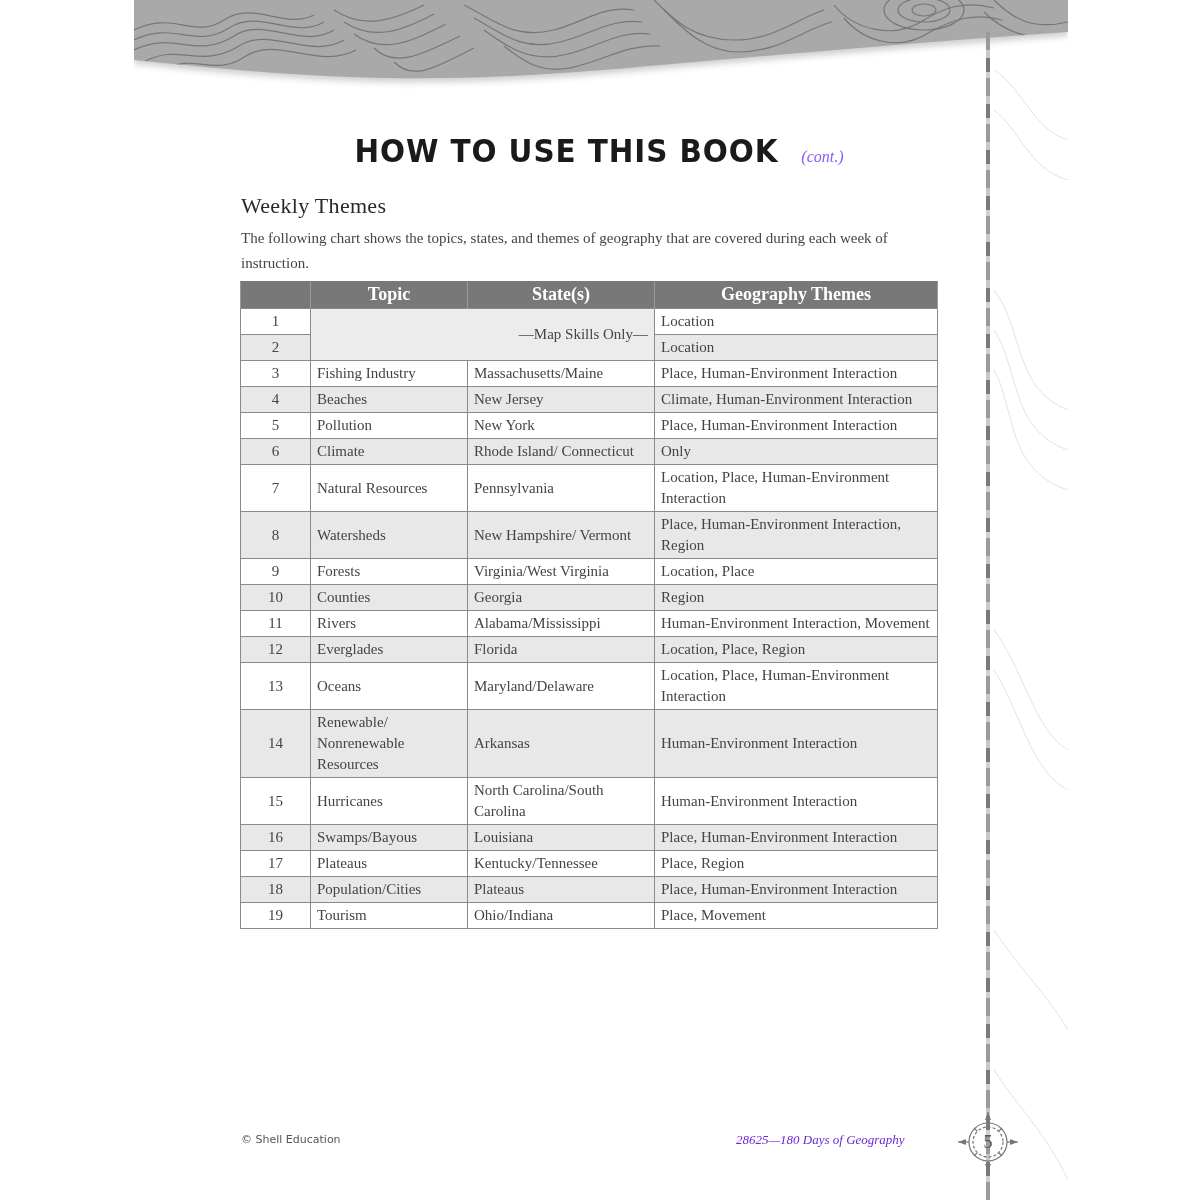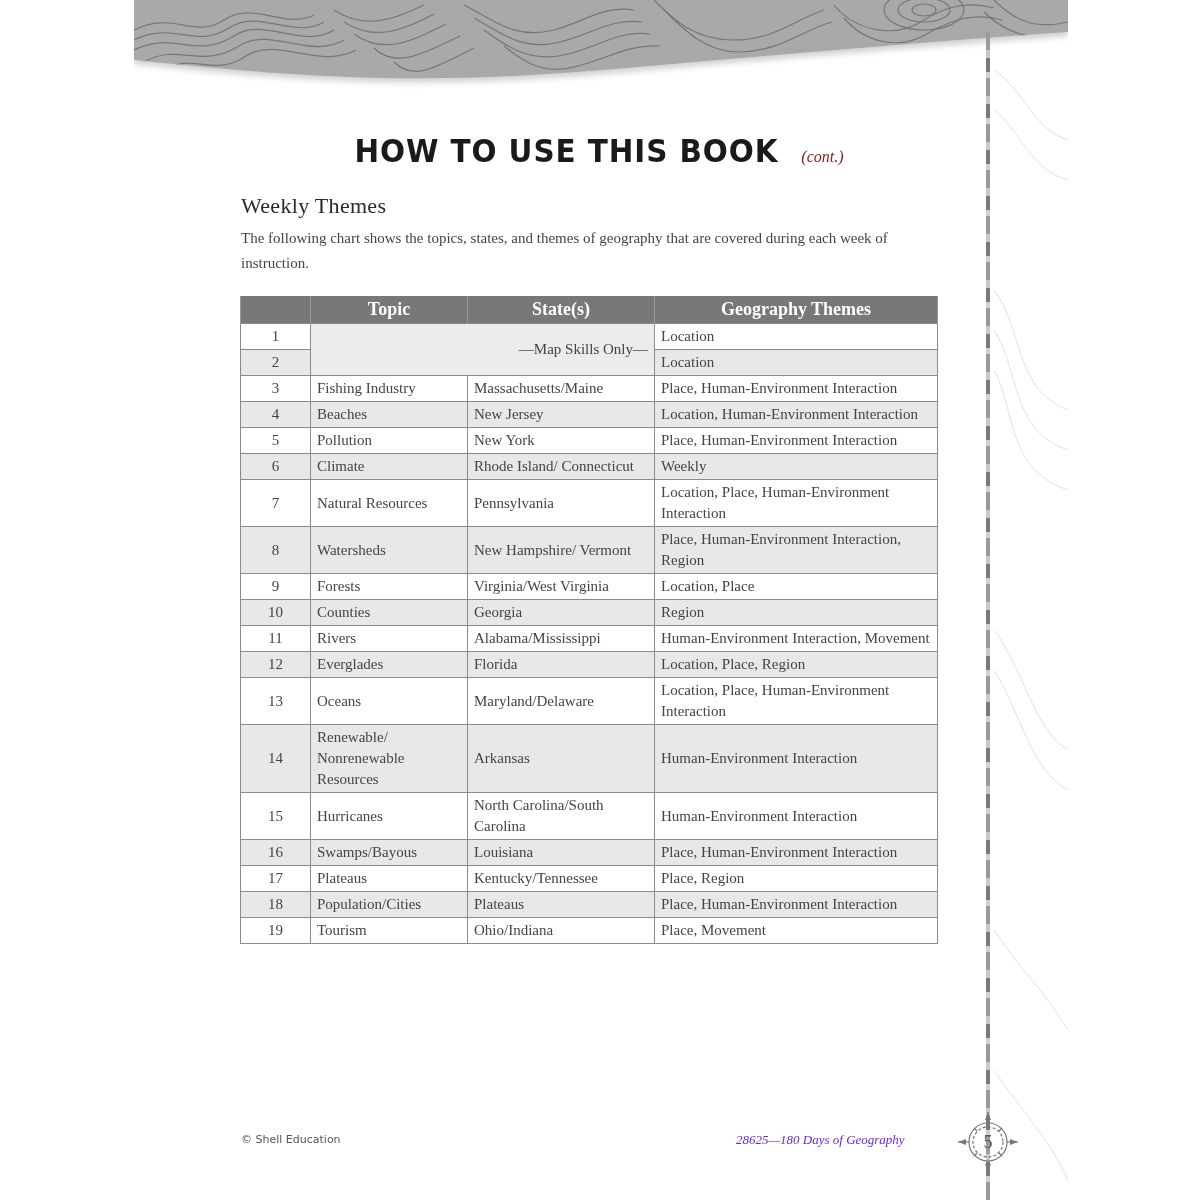--- a/index.html
+++ b/index.html
@@ -22,30 +22,30 @@
       background: repeating-linear-gradient(to bottom, #9a9a9a 0 18px, #c8c8c8 18px 26px, #7a7a7a 26px 40px, #d0d0d0 40px 46px);
     }
     .title-wrap {
       position: absolute; left: 240px; top: 132px; width: 700px; text-align: center;
     }
     .title {
       font-family: "DejaVu Sans", sans-serif; font-weight: bold; font-size: 32px; letter-spacing: 1px;
       color: #1a1a1a; display: inline-block; transform: scaleX(0.92); transform-origin: center;
     }
     .title-cont {
-      font-family: "Liberation Serif", serif; font-style: italic; font-size: 16px; color: #7f1d1d; margin-left: 4px;
+      font-family: "Liberation Serif", serif; font-style: italic; font-size: 16px; color: #8b5cf6; margin-left: 4px;
     }
     .section-heading {
       position: absolute; left: 241px; top: 193px; font-size: 22px; color: #2a2a2a; letter-spacing: 0.3px;
     }
     .intro {
       position: absolute; left: 241px; top: 226px; width: 700px; font-size: 15px; line-height: 25px; color: #444;
     }
     table.themes {
-      position: absolute; left: 240px; top: 296px; width: 697px; border-collapse: collapse;
+      position: absolute; left: 240px; top: 281px; width: 697px; border-collapse: collapse;
       font-size: 15px; color: #444; table-layout: fixed;
     }
     table.themes th {
       background: #787878; color: #fff; font-weight: bold; font-size: 18px; height: 27px; padding: 0;
       border-left: 1px solid #999; border-right: 1px solid #999; text-align: center;
     }
     table.themes td {
       border: 1px solid #8a8a8a; padding: 2px 6px; line-height: 21px; vertical-align: middle;
     }
     table.themes td.wk { text-align: center; }
@@ -166,33 +166,33 @@
     <tr class="plain">
       <td class="wk">3</td>
       <td>Fishing Industry</td>
       <td>Massachusetts/Maine</td>
       <td>Place, Human-Environment Interaction</td>
     </tr>
     <tr class="alt">
       <td class="wk">4</td>
       <td>Beaches</td>
       <td>New Jersey</td>
-      <td>Location, Human-Environment Interaction</td>
+      <td>Climate, Human-Environment Interaction</td>
     </tr>
     <tr class="plain">
       <td class="wk">5</td>
       <td>Pollution</td>
       <td>New York</td>
       <td>Place, Human-Environment Interaction</td>
     </tr>
     <tr class="alt">
       <td class="wk">6</td>
       <td>Climate</td>
       <td>Rhode Island/ Connecticut</td>
-      <td>Weekly</td>
+      <td>Only</td>
     </tr>
     <tr class="plain">
       <td class="wk">7</td>
       <td>Natural Resources</td>
       <td>Pennsylvania</td>
       <td>Location, Place, Human-Environment Interaction</td>
     </tr>
     <tr class="alt">
       <td class="wk">8</td>
       <td>Watersheds</td>

